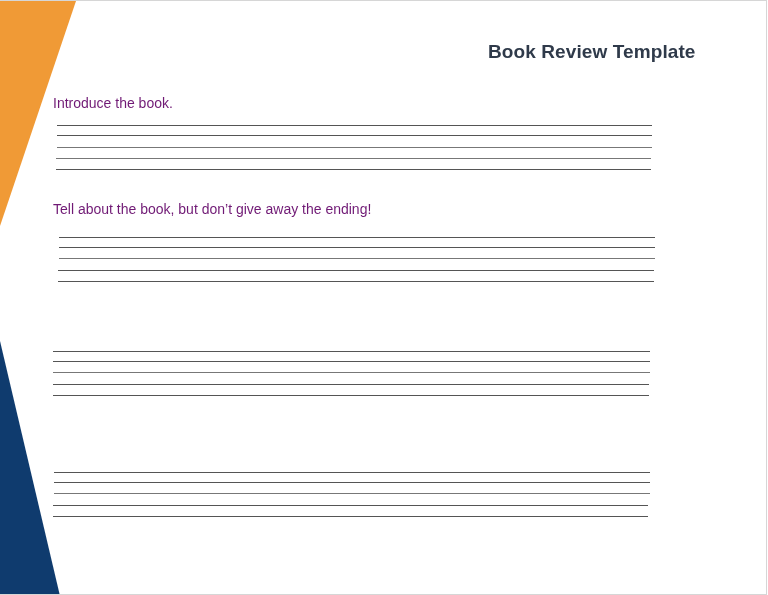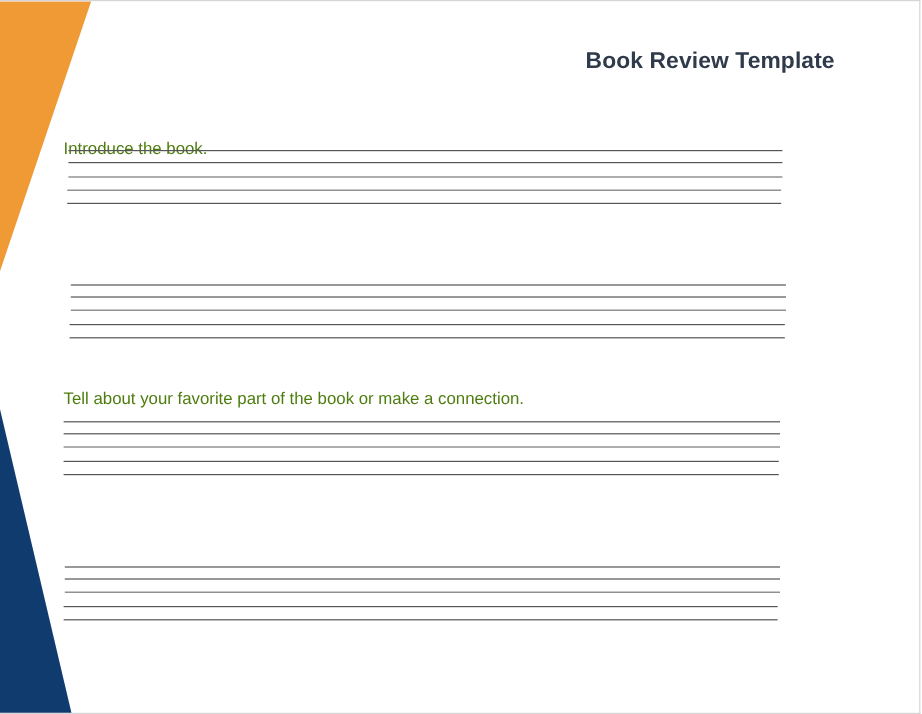--- a/index.html
+++ b/index.html
@@ -35,24 +35,23 @@
       top: 40px;
       font-size: 19px;
       font-weight: bold;
       color: #2f3a4a;
       white-space: nowrap;
       letter-spacing: 0.1px;
     }
     .prompt {
       position: absolute;
       font-size: 14px;
-      color: #4d7c0f;
+      color: #701a75;
       line-height: 23px;
       white-space: nowrap;
-      margin-top: 20px;
     }
     .prompt.wrap {
       white-space: normal;
       width: 660px;
     }
     .rule {
       position: absolute;
       height: 1px;
       background: #555555;
     }
@@ -74,29 +73,29 @@
 
   <div class="prompt" style="left:53px; top:91px;">Introduce the book.</div>
   <div>
     <div class="rule" style="left:57px; width:595px; top:124px;"></div>
     <div class="rule" style="left:57px; width:595px; top:134px;"></div>
     <div class="rule" style="left:57px; width:595px; top:146px; background:#777;"></div>
     <div class="rule" style="left:56px; width:595px; top:157px; background:#777;"></div>
     <div class="rule" style="left:56px; width:595px; top:168px;"></div>
   </div>
 
+  <div class="prompt" style="left:53px; top:197px;">Tell about the book, but don’t give away the ending!</div>
   <div>
     <div class="rule" style="left:59px; width:596px; top:236px;"></div>
     <div class="rule" style="left:59px; width:596px; top:246px;"></div>
     <div class="rule" style="left:59px; width:596px; top:257px; background:#777;"></div>
     <div class="rule" style="left:58px; width:596px; top:269px;"></div>
     <div class="rule" style="left:58px; width:596px; top:280px;"></div>
   </div>
 
-  <div class="prompt" style="left:53px; top:300px;">Tell about your favorite part of the book or make a connection.</div>
   <div>
     <div class="rule" style="left:53px; width:597px; top:350px;"></div>
     <div class="rule" style="left:53px; width:597px; top:360px;"></div>
     <div class="rule" style="left:53px; width:597px; top:371px; background:#777;"></div>
     <div class="rule" style="left:53px; width:596px; top:383px;"></div>
     <div class="rule" style="left:53px; width:596px; top:394px;"></div>
   </div>
 
   <div>
     <div class="rule" style="left:54px; width:596px; top:471px;"></div>

